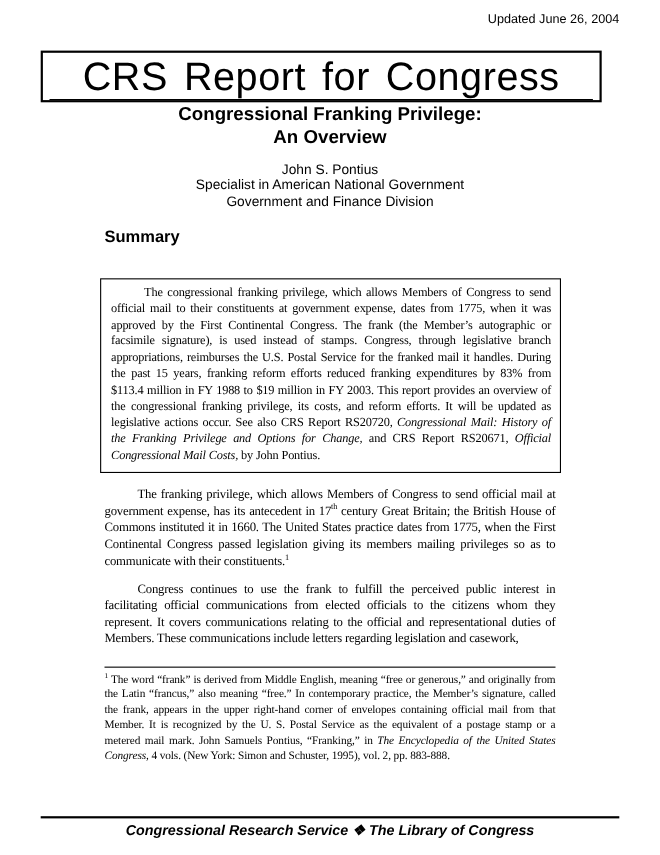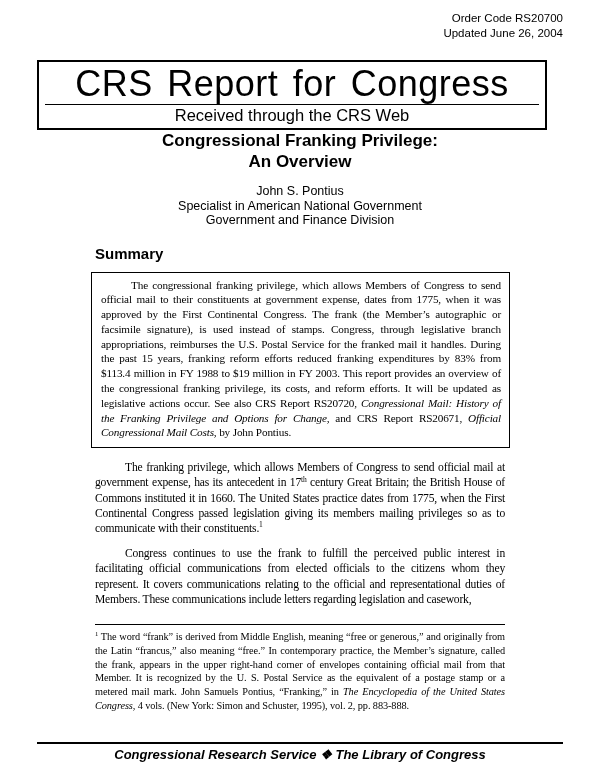--- a/index.html
+++ b/index.html
@@ -36,21 +36,21 @@
   .author-block {
     margin-top: 12px;
     text-align: center;
     font-size: 12.5px; line-height: 14.5px;
   }
   .summary-heading {
     margin: 17px 0 0 95px;
     font-size: 15px; font-weight: bold; line-height: 18px;
   }
   .summary-box {
-    margin: 9px 0 0 91px;
+    margin: 28px 0 0 91px;
     width: 419px;
     box-sizing: border-box;
     border: 1.5px solid #000;
     padding: 5px 8px 7px 9px;
   }
   .boxtext {
     margin: 0;
     font-family: "Liberation Serif", serif;
     font-size: 11.2px; line-height: 14.8px; letter-spacing: -0.15px;
     text-align: justify; text-indent: 30px;
@@ -82,28 +82,26 @@
   .footer-text {
     padding-top: 3px;
     font-weight: bold; font-style: italic;
     font-size: 13px; line-height: 15px;
   }
 </style>
 </head>
 <body>
 
 <div class="header-meta">
-  <div>Order Code RS20700</div>
   <div>Updated June 26, 2004</div>
 </div>
 
 <div class="banner">
   <div class="banner-title">CRS Report for Congress</div>
   <hr class="banner-rule">
-  <div class="banner-subtitle">Received through the CRS Web</div>
 </div>
 
 <div class="report-title">
   <div>Congressional Franking Privilege:</div>
   <div>An Overview</div>
 </div>
 
 <div class="author-block">
   <div>John S. Pontius</div>
   <div>Specialist in American National Government</div>

